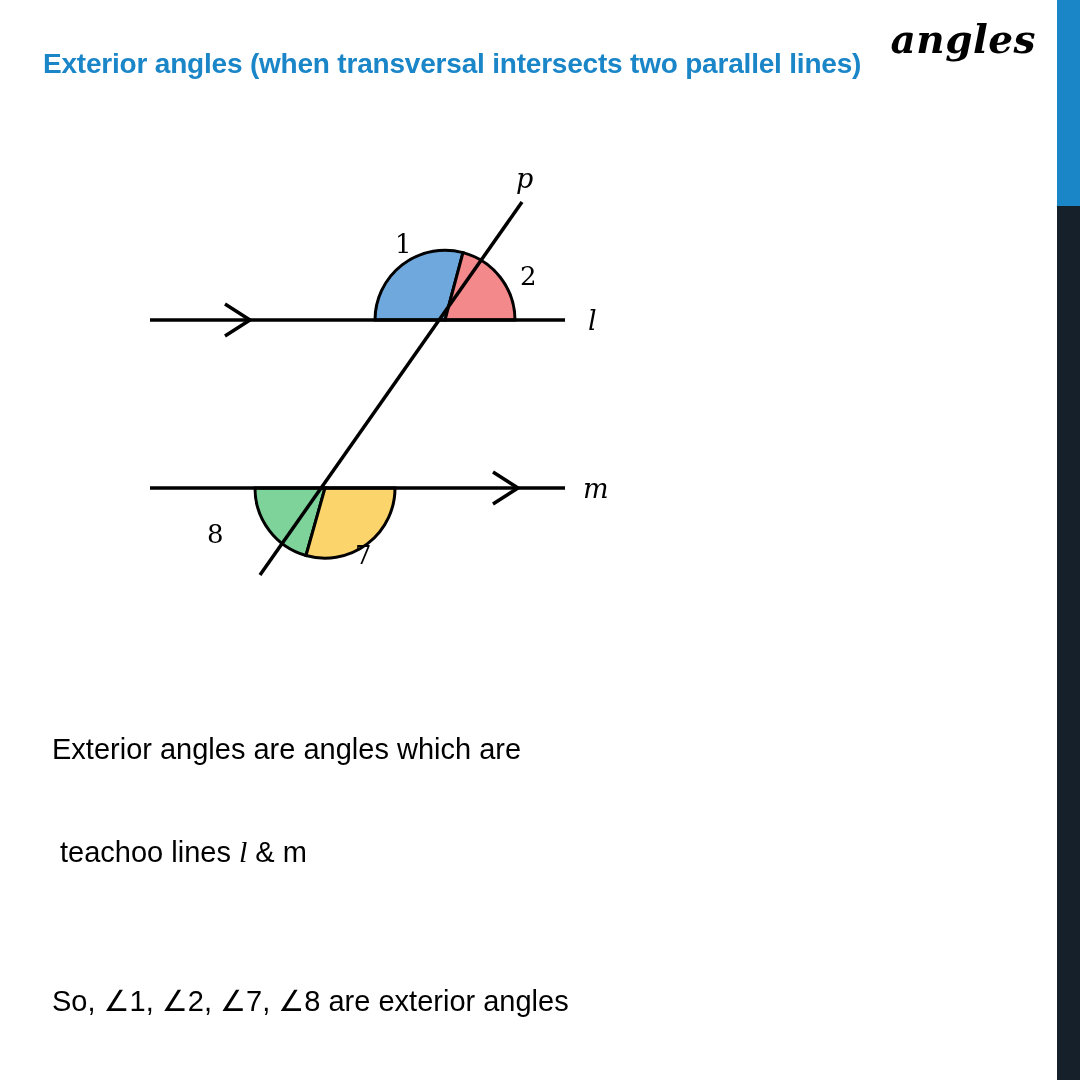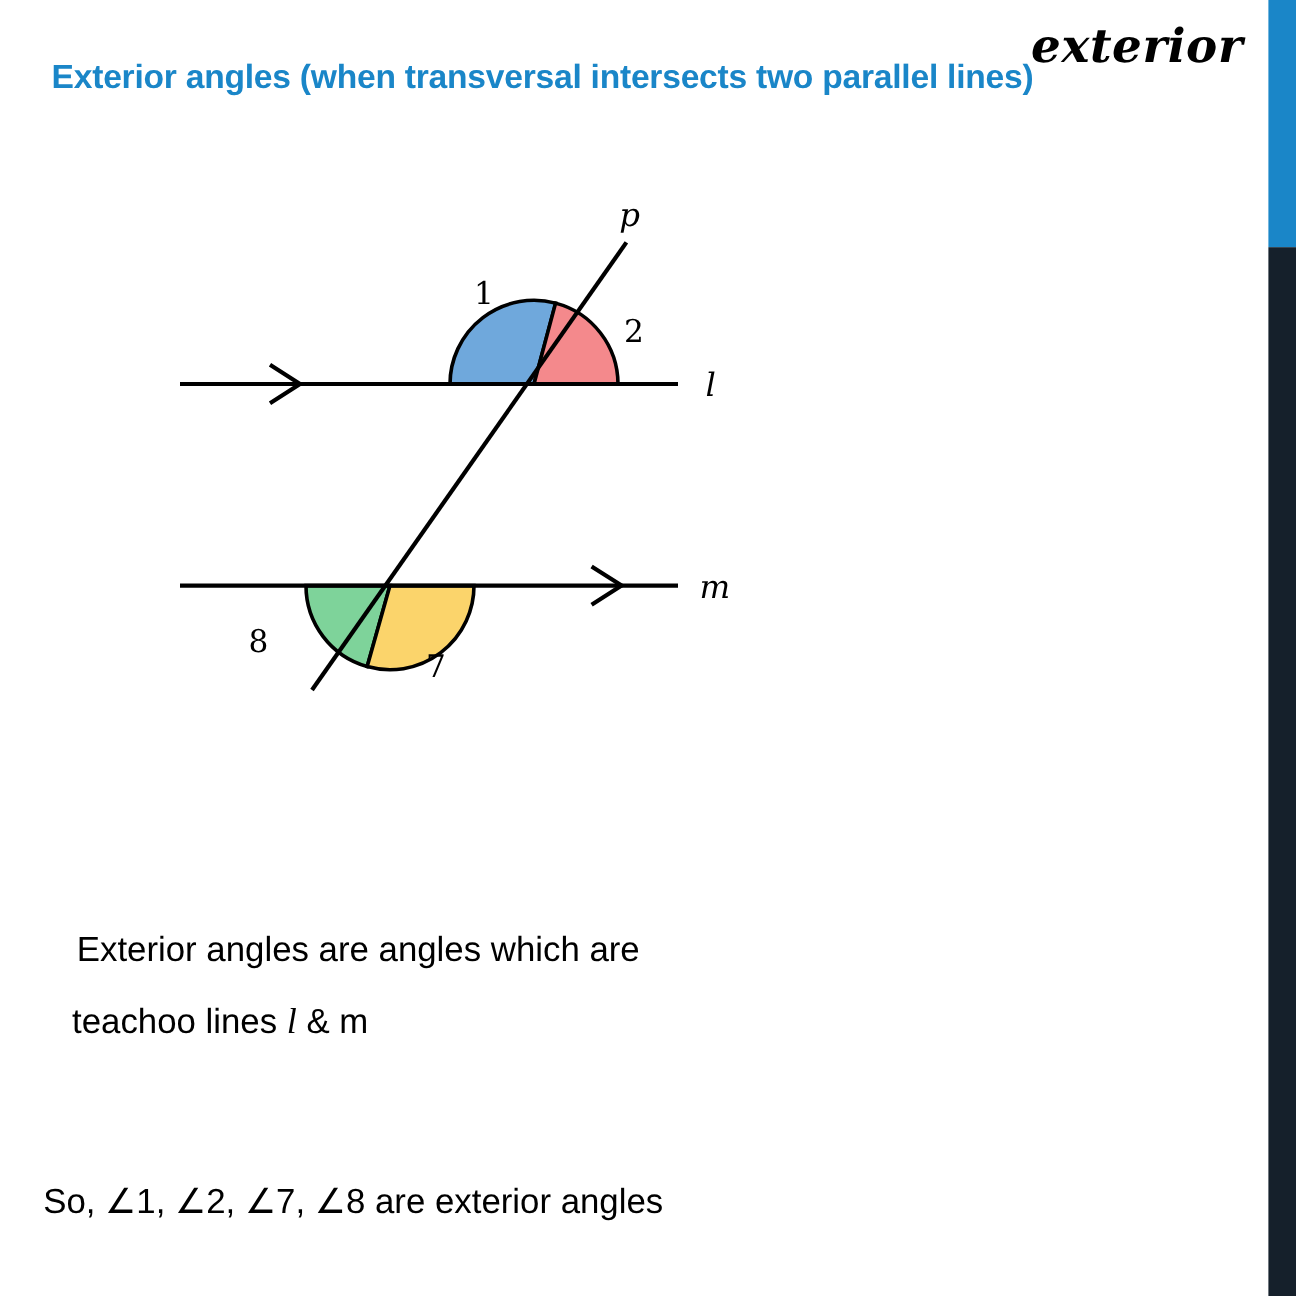--- a/index.html
+++ b/index.html
@@ -68,31 +68,31 @@
     position: absolute;
     font-size: 29px;
     color: #000000;
     white-space: nowrap;
   }
   .ital {
     font-family: "Liberation Serif", serif;
     font-style: italic;
     font-size: 30px;
   }
-  #text-line-1 { top: 776px; left: 52px; margin-left: 12px; }
+  #text-line-1 { top: 733px; left: 52px; }
   #text-line-2 { top: 835px; left: 60px; }
-  #text-line-3 { top: 984px; left: 36px; }
+  #text-line-3 { top: 984px; left: 52px; }
 </style>
 </head>
 <body>
 
 <div id="right-bar-blue"></div>
 <div id="right-bar-dark"></div>
 
-<div id="brand-logo">exterior</div>
+<div id="brand-logo">angles</div>
 
 <div id="page-title">Exterior angles (when transversal intersects two parallel lines)</div>
 
 <div id="figure-wrap">
   <svg width="620" height="480" viewBox="0 0 620 480" xmlns="http://www.w3.org/2000/svg">
 
     <path d="M 335 180 L 265 180 A 70 70 0 0 1 353 112.6 Z" fill="#6fa8dc" stroke="#000000" stroke-width="3"></path>
     <path d="M 335 180 L 353 112.6 A 70 70 0 0 1 405 180 Z" fill="#f4898c" stroke="#000000" stroke-width="3"></path>
 
     <path d="M 215 348 L 145 348 A 70 70 0 0 0 196 415.5 Z" fill="#7ed39a" stroke="#000000" stroke-width="3"></path>

